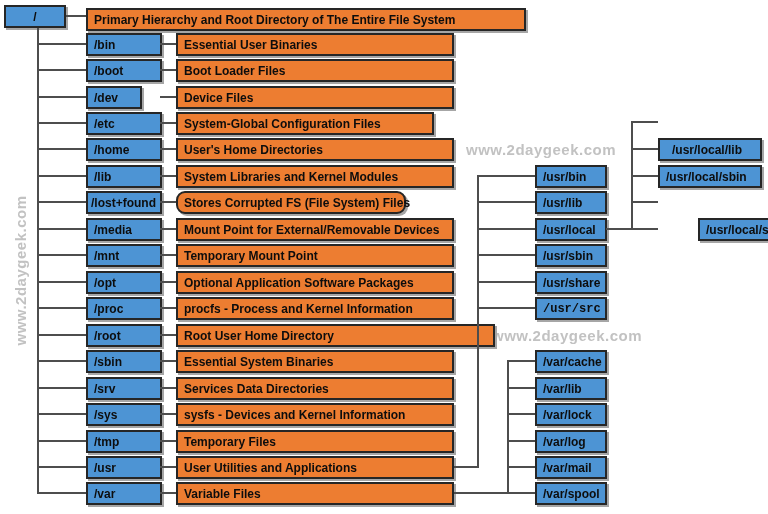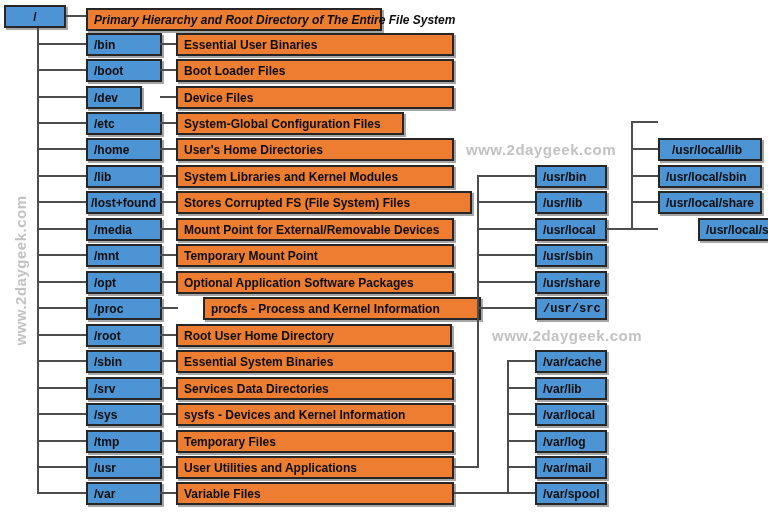--- a/index.html
+++ b/index.html
@@ -21,21 +21,21 @@
 <body>
 
 <div id="canvas">
 
   <div class="wm wm-vert" style="left:-97px;top:262px;">www.2daygeek.com</div>
   <div class="wm" style="left:466px;top:141px;">www.2daygeek.com</div>
   <div class="wm" style="left:492px;top:327px;">www.2daygeek.com</div>
 
   <div class="box blue centered" style="left:4px;top:5px;width:62px;">/</div>
   <div class="line" style="left:66px;top:15px;width:20px;height:2px;"></div>
-  <div class="box orange" style="left:86px;top:8px;width:296px;font-style:italic;">Primary Hierarchy and Root Directory of The Entire File System</div>
+  <div class="box orange" style="left:86px;top:8px;width:440px;">Primary Hierarchy and Root Directory of The Entire File System</div>
 
   <div class="line" style="left:37px;top:28px;width:2px;height:466px;"></div>
 
   <div class="line" style="left:38px;top:43px;width:48px;height:2px;"></div>
   <div class="box blue" style="left:86px;top:33px;width:76px;">/bin</div>
   <div class="line" style="left:160px;top:43px;width:18px;height:2px;"></div>
   <div class="box orange" style="left:176px;top:33px;width:278px;">Essential User Binaries</div>
 
   <div class="line" style="left:38px;top:69px;width:48px;height:2px;"></div>
   <div class="box blue" style="left:86px;top:59px;width:76px;">/boot</div>
@@ -43,61 +43,61 @@
   <div class="box orange" style="left:176px;top:59px;width:278px;">Boot Loader Files</div>
 
   <div class="line" style="left:38px;top:96px;width:48px;height:2px;"></div>
   <div class="box blue" style="left:86px;top:86px;width:56px;">/dev</div>
   <div class="line" style="left:160px;top:96px;width:18px;height:2px;"></div>
   <div class="box orange" style="left:176px;top:86px;width:278px;">Device Files</div>
 
   <div class="line" style="left:38px;top:122px;width:48px;height:2px;"></div>
   <div class="box blue" style="left:86px;top:112px;width:76px;">/etc</div>
   <div class="line" style="left:160px;top:122px;width:18px;height:2px;"></div>
-  <div class="box orange" style="left:176px;top:112px;width:228px;">System-Global Configuration Files</div>
+  <div class="box orange" style="left:176px;top:112px;width:258px;">System-Global Configuration Files</div>
 
   <div class="line" style="left:38px;top:148px;width:48px;height:2px;"></div>
   <div class="box blue" style="left:86px;top:138px;width:76px;">/home</div>
   <div class="line" style="left:160px;top:148px;width:18px;height:2px;"></div>
   <div class="box orange" style="left:176px;top:138px;width:278px;">User's Home Directories</div>
 
   <div class="line" style="left:38px;top:175px;width:48px;height:2px;"></div>
   <div class="box blue" style="left:86px;top:165px;width:76px;">/lib</div>
   <div class="line" style="left:160px;top:175px;width:18px;height:2px;"></div>
   <div class="box orange" style="left:176px;top:165px;width:278px;">System Libraries and Kernel Modules</div>
 
   <div class="line" style="left:38px;top:201px;width:48px;height:2px;"></div>
   <div class="box blue" style="left:86px;top:191px;width:76px;padding-left:3px;">/lost+found</div>
   <div class="line" style="left:160px;top:201px;width:18px;height:2px;"></div>
-  <div class="box orange" style="left:176px;top:191px;width:296px;">Stores Corrupted FS (File System) Files</div>
+  <div class="box orange" style="left:176px;top:191px;width:230px;border-radius:9px;">Stores Corrupted FS (File System) Files</div>
 
   <div class="line" style="left:38px;top:228px;width:48px;height:2px;"></div>
   <div class="box blue" style="left:86px;top:218px;width:76px;">/media</div>
   <div class="line" style="left:160px;top:228px;width:18px;height:2px;"></div>
   <div class="box orange" style="left:176px;top:218px;width:278px;">Mount Point for External/Removable Devices</div>
 
   <div class="line" style="left:38px;top:254px;width:48px;height:2px;"></div>
   <div class="box blue" style="left:86px;top:244px;width:76px;">/mnt</div>
   <div class="line" style="left:160px;top:254px;width:18px;height:2px;"></div>
   <div class="box orange" style="left:176px;top:244px;width:278px;">Temporary Mount Point</div>
 
   <div class="line" style="left:38px;top:281px;width:48px;height:2px;"></div>
   <div class="box blue" style="left:86px;top:271px;width:76px;">/opt</div>
   <div class="line" style="left:160px;top:281px;width:18px;height:2px;"></div>
   <div class="box orange" style="left:176px;top:271px;width:278px;">Optional Application Software Packages</div>
 
   <div class="line" style="left:38px;top:307px;width:48px;height:2px;"></div>
   <div class="box blue" style="left:86px;top:297px;width:76px;">/proc</div>
   <div class="line" style="left:160px;top:307px;width:18px;height:2px;"></div>
-  <div class="box orange" style="left:176px;top:297px;width:278px;margin-left:27px;">procfs - Process and Kernel Information</div>
+  <div class="box orange" style="left:176px;top:297px;width:278px;">procfs - Process and Kernel Information</div>
 
   <div class="line" style="left:38px;top:334px;width:48px;height:2px;"></div>
   <div class="box blue" style="left:86px;top:324px;width:76px;">/root</div>
   <div class="line" style="left:160px;top:334px;width:18px;height:2px;"></div>
-  <div class="box orange" style="left:176px;top:324px;width:276px;">Root User Home Directory</div>
+  <div class="box orange" style="left:176px;top:324px;width:319px;">Root User Home Directory</div>
 
   <div class="line" style="left:38px;top:360px;width:48px;height:2px;"></div>
   <div class="box blue" style="left:86px;top:350px;width:76px;">/sbin</div>
   <div class="line" style="left:160px;top:360px;width:18px;height:2px;"></div>
   <div class="box orange" style="left:176px;top:350px;width:278px;">Essential System Binaries</div>
 
   <div class="line" style="left:38px;top:387px;width:48px;height:2px;"></div>
   <div class="box blue" style="left:86px;top:377px;width:76px;">/srv</div>
   <div class="line" style="left:160px;top:387px;width:18px;height:2px;"></div>
   <div class="box orange" style="left:176px;top:377px;width:278px;">Services Data Directories</div>
@@ -138,32 +138,31 @@
   <div class="box blue" style="left:535px;top:297px;width:72px;font-family:Liberation Mono, monospace;">/usr/src</div>
 
   <div class="line" style="left:606px;top:228px;width:26px;height:2px;"></div>
   <div class="line" style="left:631px;top:121px;width:2px;height:109px;"></div>
   <div class="line" style="left:632px;top:121px;width:26px;height:2px;"></div>
   <div class="line" style="left:632px;top:148px;width:26px;height:2px;"></div>
   <div class="box blue" style="left:658px;top:138px;width:104px;padding-left:12px;">/usr/local/lib</div>
   <div class="line" style="left:632px;top:175px;width:26px;height:2px;"></div>
   <div class="box blue" style="left:658px;top:165px;width:104px;">/usr/local/sbin</div>
   <div class="line" style="left:632px;top:201px;width:26px;height:2px;"></div>
-  <div class="box blue" style="left:658px;top:191px;width:104px;">/usr/local/share</div>
   <div class="line" style="left:632px;top:228px;width:26px;height:2px;"></div>
   <div class="box blue" style="left:658px;top:218px;width:104px;margin-left:40px;">/usr/local/src</div>
 
   <div class="line" style="left:454px;top:492px;width:54px;height:2px;"></div>
   <div class="line" style="left:507px;top:360px;width:2px;height:134px;"></div>
   <div class="line" style="left:508px;top:360px;width:27px;height:2px;"></div>
   <div class="box blue" style="left:535px;top:350px;width:72px;">/var/cache</div>
   <div class="line" style="left:508px;top:387px;width:27px;height:2px;"></div>
   <div class="box blue" style="left:535px;top:377px;width:72px;text-align:right;">/var/lib</div>
   <div class="line" style="left:508px;top:413px;width:27px;height:2px;"></div>
-  <div class="box blue" style="left:535px;top:403px;width:72px;">/var/local</div>
+  <div class="box blue" style="left:535px;top:403px;width:72px;">/var/lock</div>
   <div class="line" style="left:508px;top:440px;width:27px;height:2px;"></div>
   <div class="box blue" style="left:535px;top:430px;width:72px;">/var/log</div>
   <div class="line" style="left:508px;top:466px;width:27px;height:2px;"></div>
   <div class="box blue" style="left:535px;top:456px;width:72px;">/var/mail</div>
   <div class="line" style="left:508px;top:492px;width:27px;height:2px;"></div>
   <div class="box blue" style="left:535px;top:482px;width:72px;">/var/spool</div>
 
 </div>
 
 </body></html>

